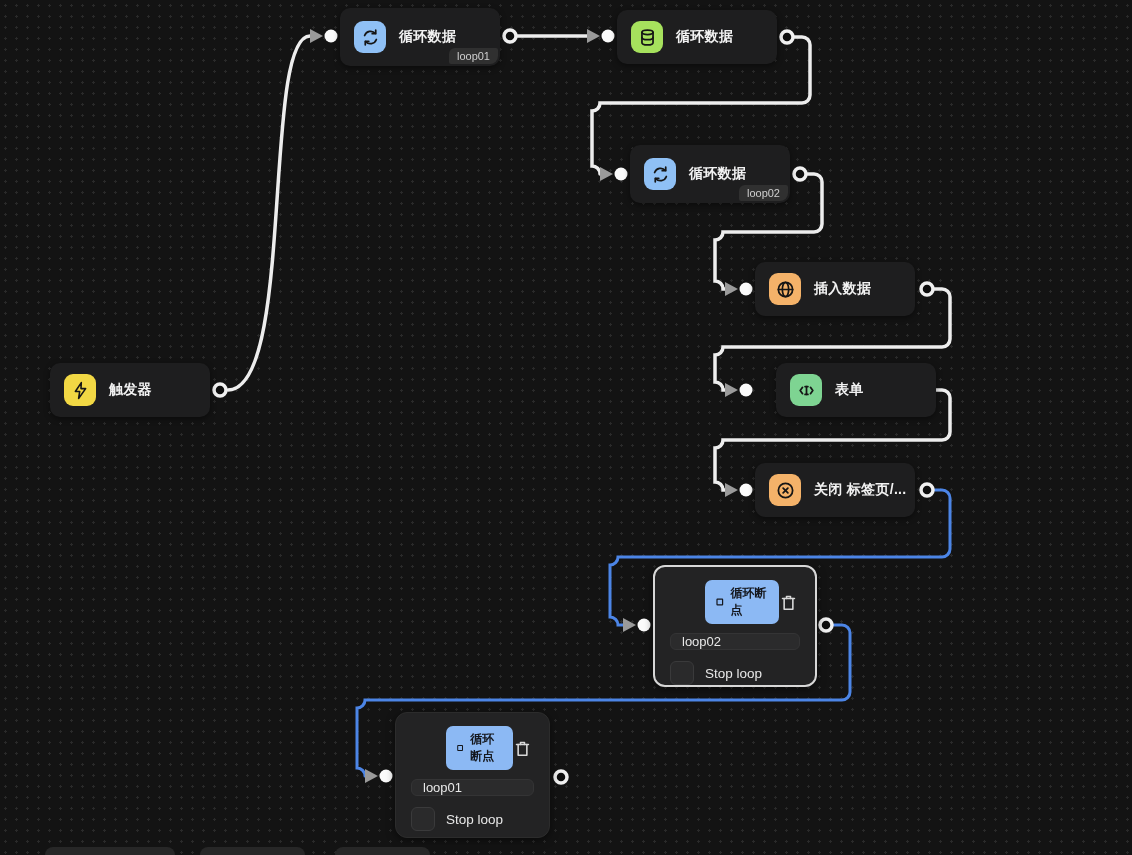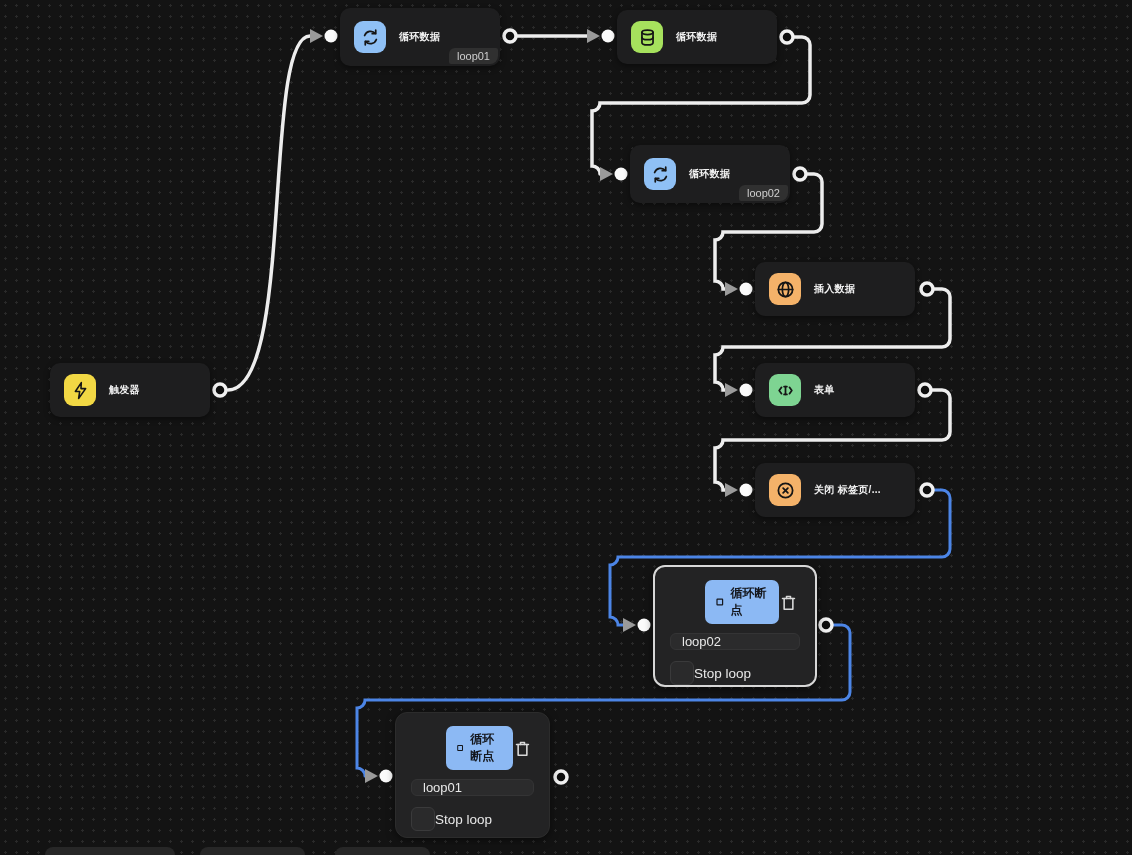--- a/index.html
+++ b/index.html
@@ -20,21 +20,21 @@
   .node{
     position:absolute;z-index:2;background:#1e1e1f;border-radius:10px;
     display:flex;align-items:center;padding-left:14px;box-sizing:border-box;
     box-shadow:0 2px 6px rgba(0,0,0,.45);
   }
   .node .icon{
     width:32px;height:32px;border-radius:9px;flex:0 0 auto;
     display:flex;align-items:center;justify-content:center;
   }
   .node .nlabel{
-    margin-left:13px;color:#f2f2f2;font-size:10px;font-weight:700;
+    margin-left:13px;color:#f2f2f2;font-size:14px;font-weight:700;
     white-space:nowrap;letter-spacing:.3px;
   }
   .node .nbadge{
     position:absolute;right:2px;bottom:2px;background:#303030;color:#cfcfcf;
     font-size:11px;padding:2px 8px;border-radius:6px 2px 8px 2px;
   }
   .bpcard{
     position:absolute;z-index:2;background:#232324;border-radius:12px;
     box-sizing:border-box;padding:13px 15px;display:flex;flex-direction:column;gap:9px;
     box-shadow:0 2px 8px rgba(0,0,0,.5);
@@ -45,21 +45,21 @@
   .bp-pill{
     display:flex;align-items:center;gap:6px;background:#8cb9f4;color:#14171d;
     font-size:12px;font-weight:700;padding:5px 10px;border-radius:7px;
   }
   .trash-btn{background:none;border:none;padding:0;margin-right:2px;cursor:pointer;display:flex;}
   .bp-input{
     background:#2b2b2c;border:1px solid #343435;border-radius:6px;height:30px;
     color:#e8e8e8;font-size:13px;padding:0 11px;width:100%;box-sizing:border-box;
     font-family:"Liberation Sans",sans-serif;outline:none;
   }
-  .bp-checkrow{display:flex;align-items:center;padding:2px 0 1px 0;}
+  .bp-checkrow{display:flex;align-items:center;gap:11px;padding:2px 0 1px 0;}
   .bp-checkbox{width:22px;height:22px;background:#2a2a2b;border:1px solid #3a3a3b;border-radius:6px;flex:0 0 auto;}
   .bp-checklabel{color:#e8e8e8;font-size:13.5px;}
   .bottom-btn{position:absolute;z-index:2;background:#272727;border-radius:9px;height:16px;bottom:-8px;}
 </style>
 </head>
 <body>
 
 <div class="canvas">
 
   <svg class="wires" width="1132" height="855" viewBox="0 0 1132 855">
@@ -158,21 +158,21 @@
     <div class="icon" style="background:#f4b269">
       <svg width="19" height="19" viewBox="0 0 24 24" fill="none" stroke="#151515" stroke-width="2.2" stroke-linecap="round" stroke-linejoin="round">
           <circle cx="12" cy="12" r="9"></circle>
           <ellipse cx="12" cy="12" rx="4" ry="9"></ellipse>
           <line x1="3" y1="12" x2="21" y2="12"></line>
         </svg>
     </div>
     <span class="nlabel">插入数据</span>
   </div>
 
-  <div class="node" style="left:755px;top:363px;width:160px;height:54px;">
+  <div class="node" style="left:776px;top:363px;width:160px;height:54px;">
     <div class="icon" style="background:#7ed492">
       <svg width="19" height="19" viewBox="0 0 24 24" fill="none" stroke="#151515" stroke-width="2.2" stroke-linecap="round" stroke-linejoin="round">
           <polyline points="7 8 4 12 7 16"></polyline>
           <polyline points="17 8 20 12 17 16"></polyline>
           <line x1="12" y1="7" x2="12" y2="17"></line>
           <line x1="10.2" y1="7" x2="13.8" y2="7"></line>
           <line x1="10.2" y1="17" x2="13.8" y2="17"></line>
         </svg>
     </div>
     <span class="nlabel">表单</span>

